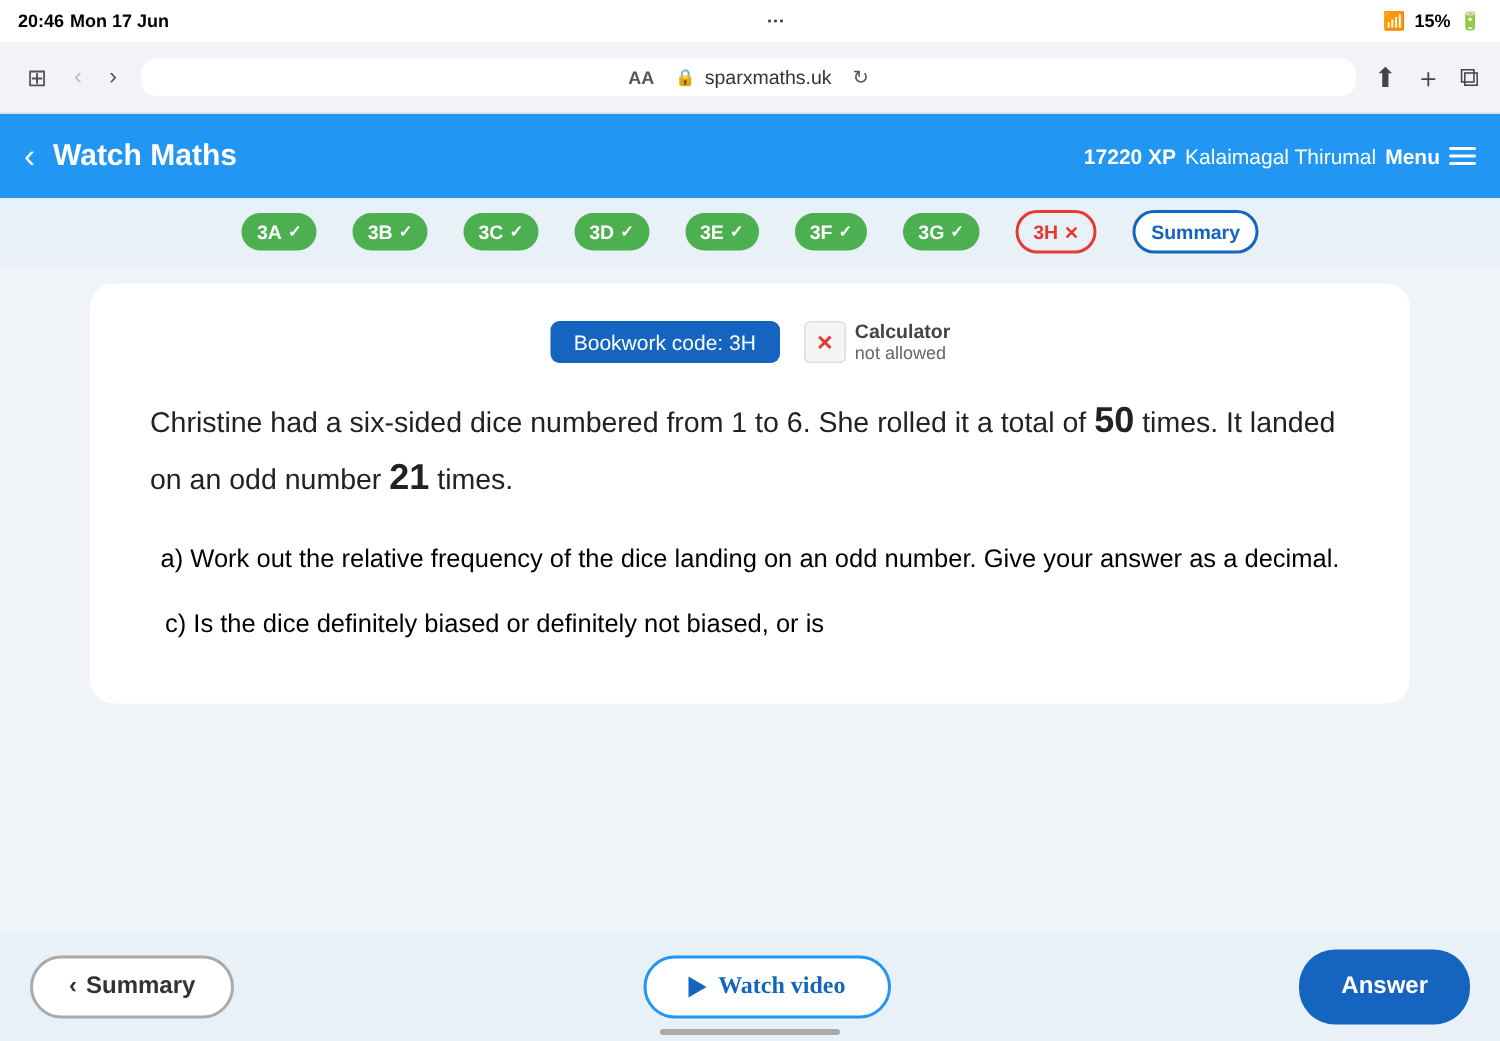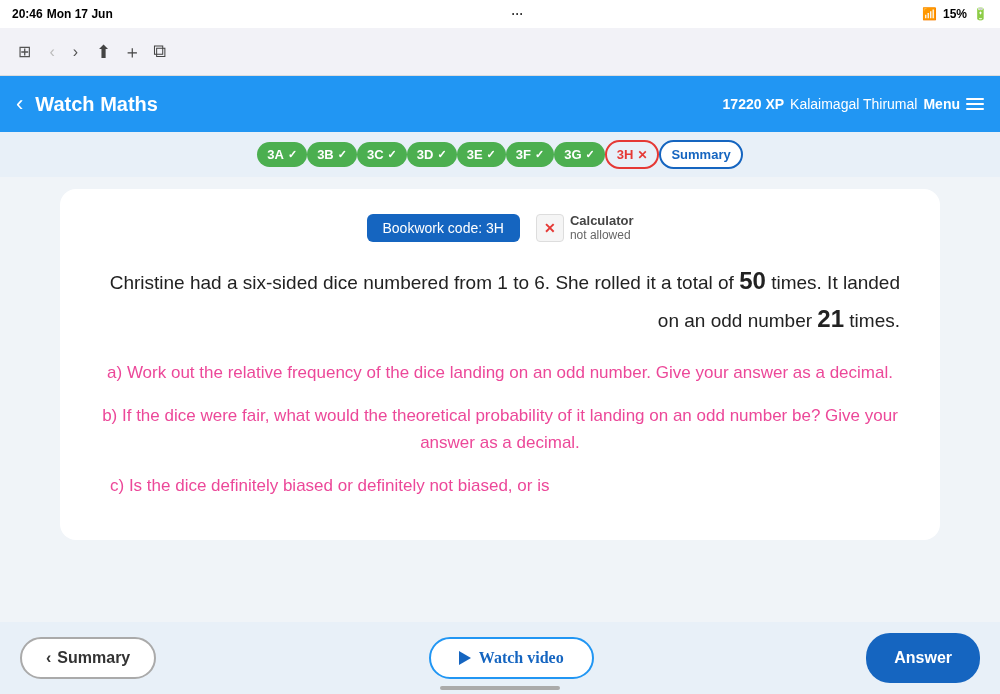--- a/index.html
+++ b/index.html
@@ -112,21 +112,21 @@
     }
     .hamburger { display: flex; flex-direction: column; gap: 3px; }
     .hamburger span { display: block; width: 18px; height: 2px; background: white; border-radius: 1px; }
 
     
     .topics-bar {
       background: #e8f0f8;
       display: flex;
       align-items: center;
       padding: 8px 16px;
-      gap: 0;
+      gap: 24px;
       overflow-x: auto;
       justify-content: center;
     }
     .topic-badge {
       display: flex;
       align-items: center;
       gap: 4px;
       padding: 5px 10px;
       border-radius: 20px;
       font-size: 13px;
@@ -190,32 +190,32 @@
     .calc-x {
       color: #e53935;
       font-size: 14px;
       font-weight: 700;
     }
 
     .question-text {
       font-size: 19px;
       line-height: 1.6;
       color: #222;
-      text-align: right;
+      text-align: left;
       margin-bottom: 20px;
     }
     .question-text .big-num {
       font-size: 24px;
       font-weight: 700;
     }
 
     .sub-question {
       font-size: 17px;
       line-height: 1.6;
-      color: #ec4899;
+      color: #000000;
       text-align: center;
       margin-bottom: 16px;
     }
 
     
     .bottom-bar {
       background: #e8f0f8;
       display: flex;
       align-items: center;
       justify-content: space-between;
@@ -299,20 +299,26 @@
     <span>15%</span>
     <span>🔋</span>
   </div>
 </div>
 
 <div class="browser-bar">
   <div class="browser-controls">
     <button class="browser-btn">⊞</button>
     <button class="browser-btn disabled">‹</button>
     <button class="browser-btn">›</button>
+  </div>
+  <div class="address-bar">
+    <span class="aa">AA</span>
+    <span class="lock">🔒</span>
+    <span class="url">sparxmaths.uk</span>
+    <span style="margin-left:8px;color:#555;">↻</span>
   </div>
   <div class="browser-actions">
     <button class="browser-action-btn">⬆</button>
     <button class="browser-action-btn">＋</button>
     <button class="browser-action-btn">⧉</button>
   </div>
 </div>
 
 <div class="nav-bar">
   <div class="nav-left">
@@ -386,21 +392,20 @@
         </div>
       </div>
     </div>
 
     <div class="question-text">
       <span>Christine had a six-sided dice numbered from 1 to 6. She rolled it a total of <span class="big-num">50</span> times. It landed on an odd number <span class="big-num">21</span> times.</span>
     </div>
 
     <div class="sub-question">a) Work out the relative frequency of the dice landing on an odd number. Give your answer as a decimal.</div>
 
-    <div class="sub-question">b) If the dice were fair, what would the theoretical probability of it landing on an odd number be? Give your answer as a decimal.</div>
 
     <div class="sub-question" style="text-align:left;padding:0 10px;">
       <span>c) Is the dice definitely biased or definitely not biased, or is</span>
     </div>
   </div>
 </div>
 
 <div class="bottom-bar">
   <button class="btn-previous">
     <span>‹</span>

